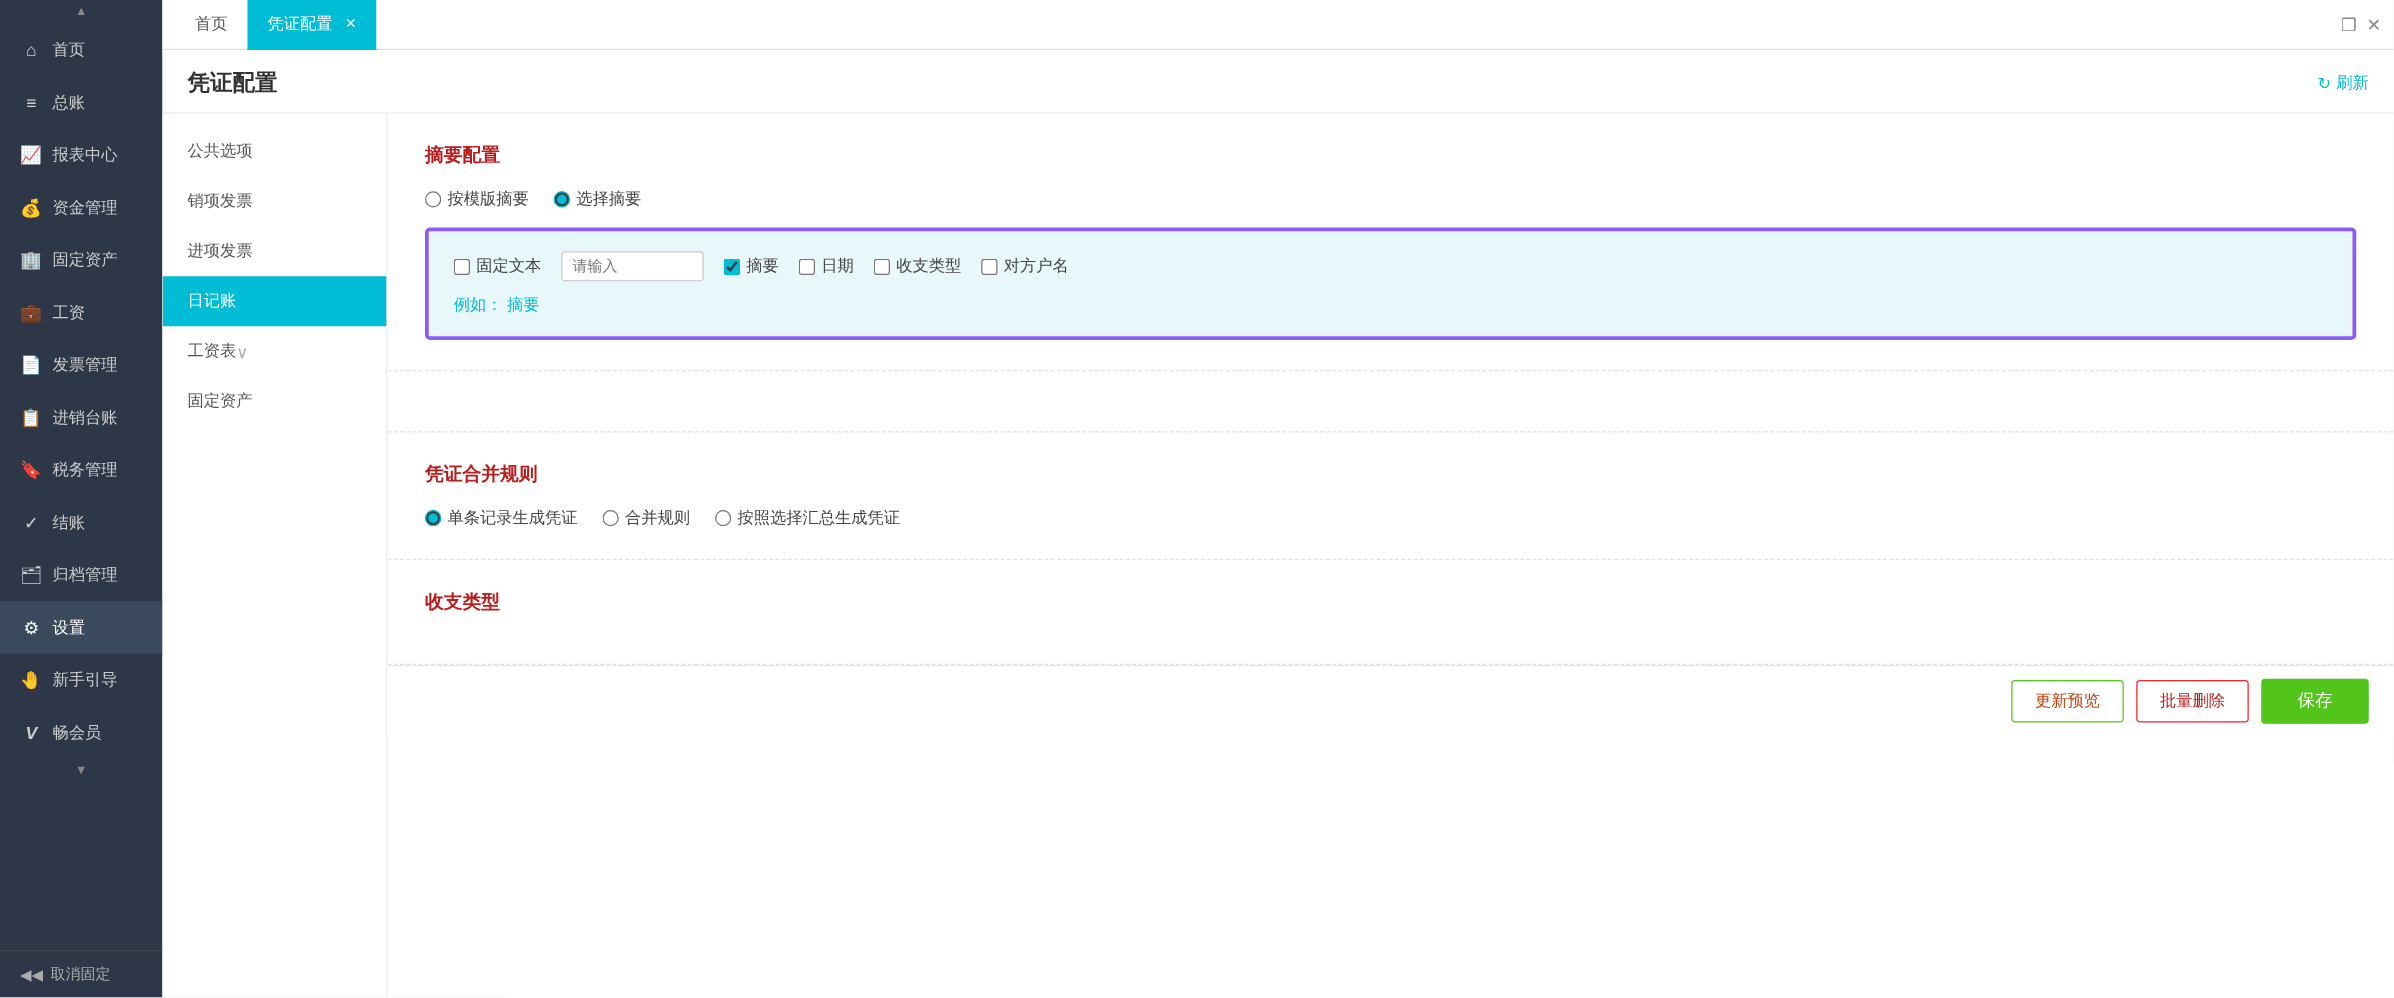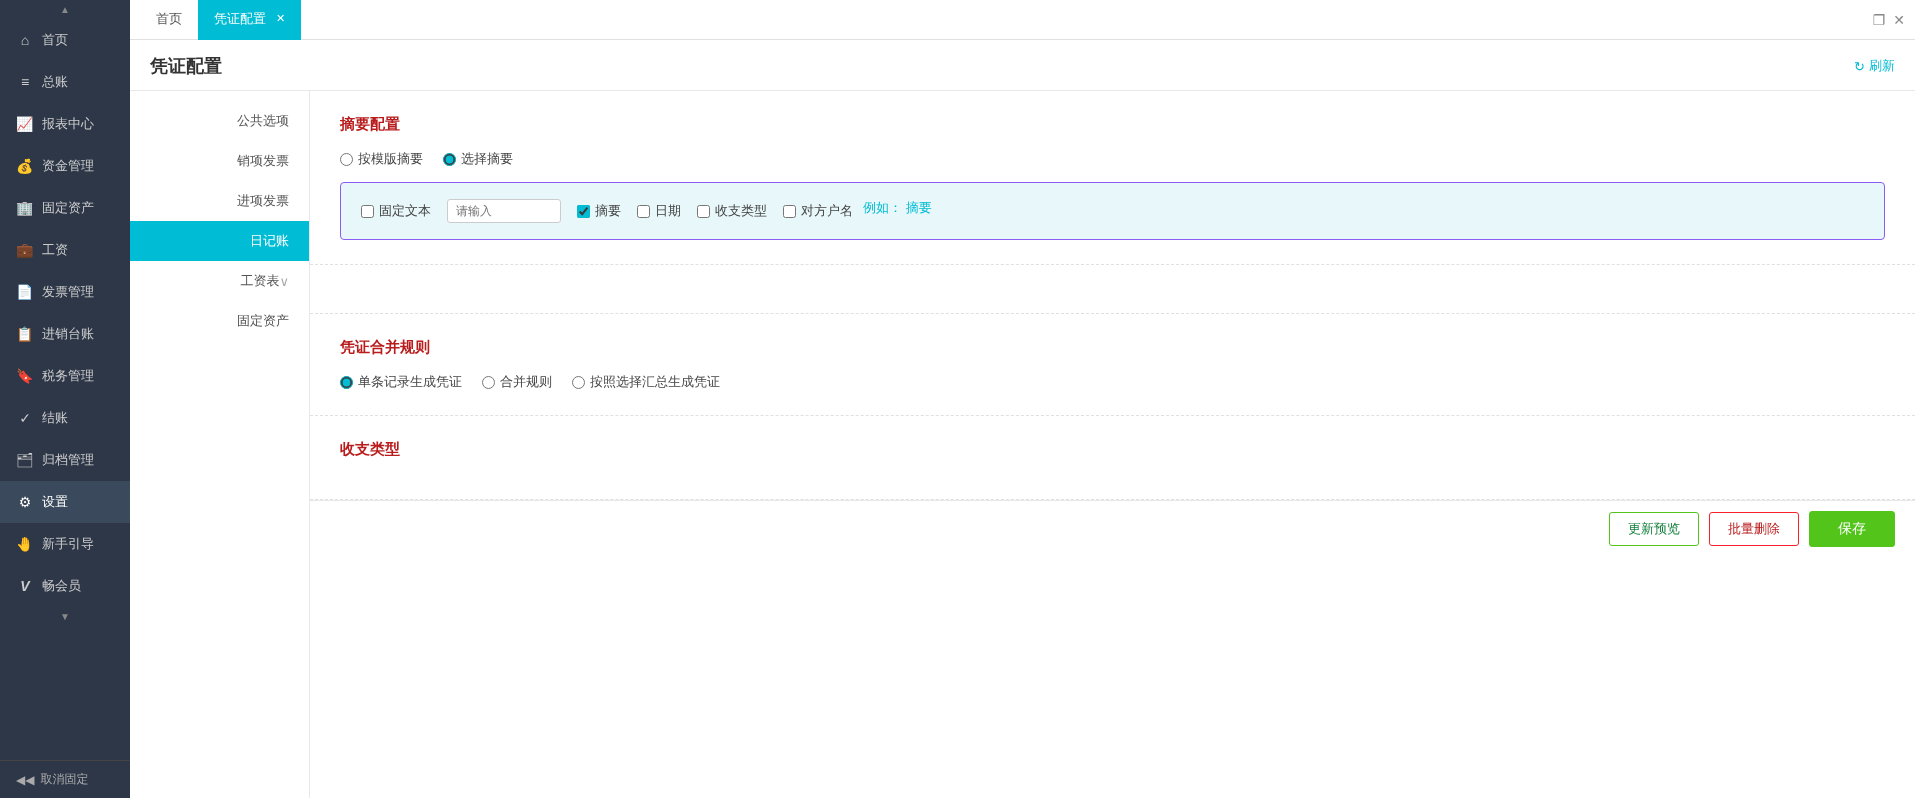--- a/index.html
+++ b/index.html
@@ -137,21 +137,21 @@
       flex-shrink: 0;
       padding-top: 10px;
     }
     .left-nav-item {
       padding: 11px 20px;
       font-size: 13px;
       color: #555;
       cursor: pointer;
       display: flex;
       align-items: center;
-      justify-content: flex-end;
+      justify-content: flex-start;
     }
     .left-nav-item.active {
       background: #00bcd4;
       color: #fff;
     }
 
     
     .right-content {
       flex: 1;
       overflow-y: auto;
@@ -188,25 +188,26 @@
       color: #444;
     }
     input[type="radio"], input[type="checkbox"] {
       cursor: pointer;
       accent-color: #00bcd4;
     }
 
     
     .summary-box {
       background: #e8f7fa;
-      border: 1px solid #8b5cf6;
+      border: 3px solid #8b5cf6;
       border-radius: 4px;
       padding: 16px 20px;
       margin-top: 14px;
       display: flex;
+      flex-direction: column;
       gap: 10px;
     }
     .summary-row {
       display: flex;
       align-items: center;
       gap: 16px;
       flex-wrap: wrap;
     }
     .summary-input {
       border: 1px solid #ccc;
@@ -235,21 +236,21 @@
     }
     .btn {
       padding: 7px 18px;
       border-radius: 3px;
       font-size: 13px;
       cursor: pointer;
       border: 1px solid transparent;
     }
     .btn-outline-green {
       background: #fff;
-      color: #15803d;
+      color: #c2410c;
       border-color: #52c41a;
     }
     .btn-outline-red {
       background: #fff;
       color: #b91c1c;
       border-color: #f5222d;
     }
     .btn-primary {
       background: #52c41a;
       color: #fff;

